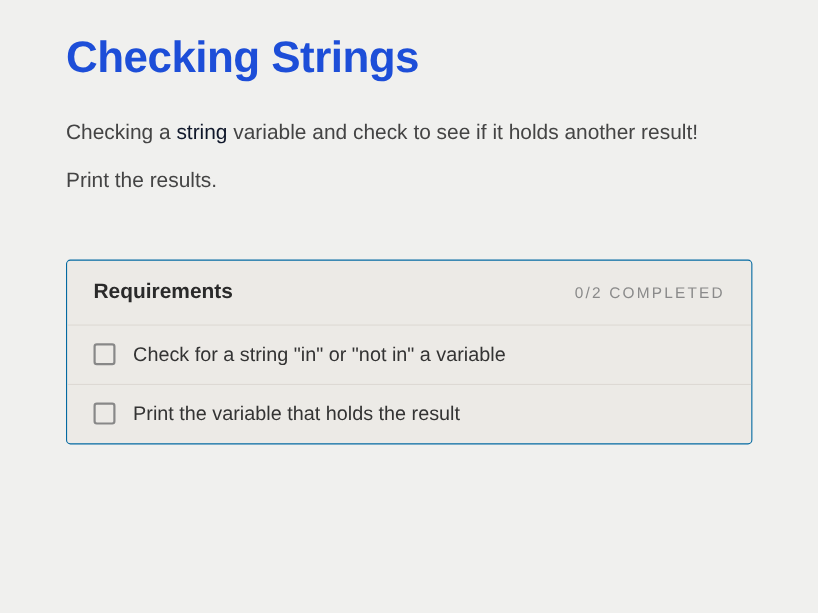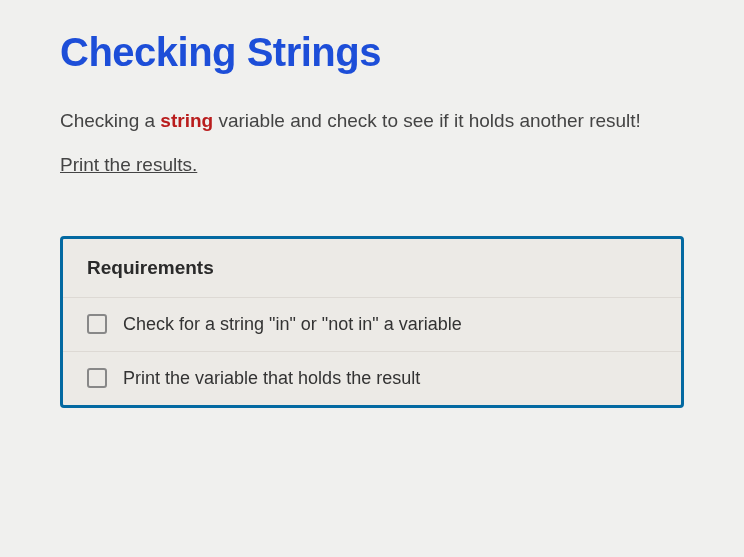--- a/index.html
+++ b/index.html
@@ -22,32 +22,31 @@
       margin-bottom: 32px;
       color: #1d4ed8;
     }
     .description {
       font-size: 19px;
       line-height: 1.5;
       color: #444;
       margin-bottom: 18px;
     }
     .description .bold {
-      font-weight: 700;
-      color: #b91c1c;
+      font-weight: 400;
+      color: #0f172a;
     }
     .print-line {
       font-size: 19px;
       color: #444;
       margin-bottom: 60px;
-      text-decoration: underline;
     }
     .requirements-box {
       background: #eceae6;
-      border: 3px solid #0369a1;
+      border: 1px solid #0369a1;
       border-radius: 4px;
       overflow: hidden;
     }
     .requirements-header {
       display: flex;
       justify-content: space-between;
       align-items: center;
       padding: 18px 24px;
     }
     .requirements-title {
@@ -89,20 +88,21 @@
 
 <p class="description">
   <span>Checking a </span><span class="bold">string</span><span> variable and check to see if it holds another result!</span>
 </p>
 
 <p class="print-line">Print the results.</p>
 
 <div class="requirements-box">
   <div class="requirements-header">
     <span class="requirements-title">Requirements</span>
+    <span class="requirements-progress">0/2 COMPLETED</span>
   </div>
   <div class="requirement-item">
     <div class="checkbox"></div>
     <span class="requirement-text">Check for a string "in" or "not in" a variable</span>
   </div>
   <div class="requirement-item">
     <div class="checkbox"></div>
     <span class="requirement-text">Print the variable that holds the result</span>
   </div>
 </div>

